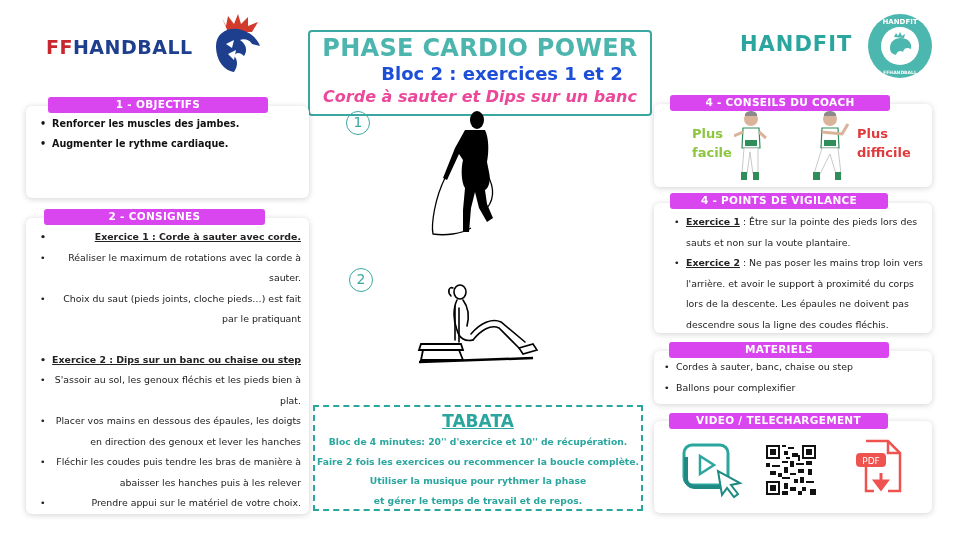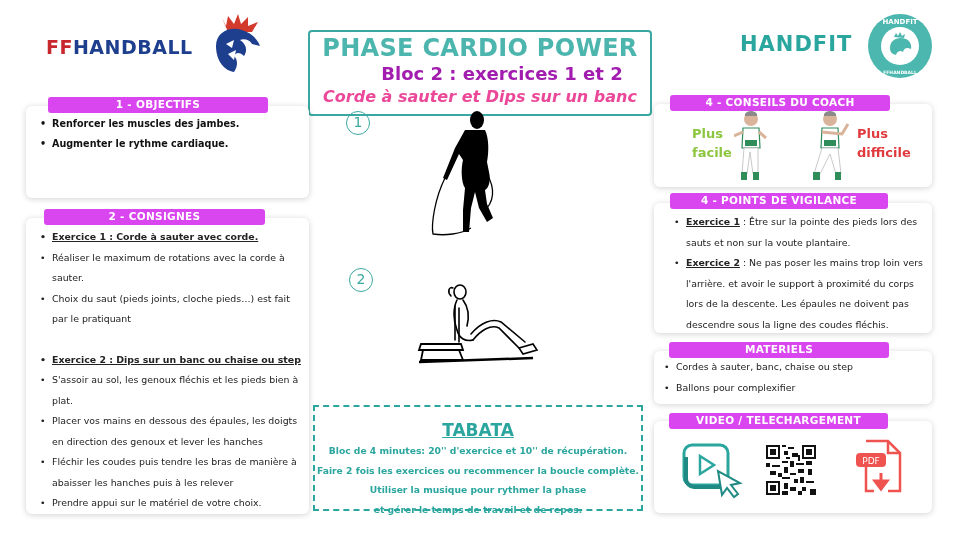--- a/index.html
+++ b/index.html
@@ -13,21 +13,21 @@
   .ff-logo .ff { color: #c8282d; }
   .ff-logo .hb { color: #1e3f8e; }
   .rooster { left: 208px; top: 12px; width: 56px; height: 64px; }
 
   .handfit-text { left: 740px; top: 32px; font-weight: bold; font-size: 21px; color: #2aa69e; letter-spacing: 1px; }
   .handfit-badge { left: 866px; top: 12px; width: 68px; height: 68px; }
 
   
   .title-box { left: 308px; top: 14px; width: 344px; height: 86px; border: 2px solid #3aa8a0; border-radius: 4px; text-align: center; margin-top: 16px; }
   .title-main { font-weight: bold; font-size: 24px; color: #4cb5ad; line-height: 28px; margin-top: 2px; letter-spacing: 0.3px; white-space: nowrap; }
-  .title-sub { font-weight: bold; font-size: 18px; color: #a21caf; line-height: 24px; padding-left: 44px; }
+  .title-sub { font-weight: bold; font-size: 18px; color: #1d4ed8; line-height: 24px; padding-left: 44px; }
   .title-sub2 { font-weight: bold; font-style: italic; font-size: 16px; color: #ec4899; line-height: 22px; }
 
   
   .panel { background: #fff; border-radius: 6px; box-shadow: 0 1px 6px rgba(0,0,0,0.18); }
   .pill { background: #d946ef; color: #fff; font-weight: bold; font-size: 10.5px; text-align: center; height: 16px; line-height: 14px; border-radius: 3px; letter-spacing: 0.3px; }
 
   ul.bul { list-style: none; }
   ul.bul li { position: relative; padding-left: 12px; }
   ul.bul li::before { content: "•"; position: absolute; left: 0; top: 0; }
 
@@ -36,21 +36,21 @@
   .cons-list .ex { font-weight: bold; text-decoration: underline; }
   .cons-list .gap { height: 20px; }
 
   .vig-list { font-size: 9.4px; line-height: 20.5px; color: #222; }
   .vig-list .exl { font-weight: bold; text-decoration: underline; }
 
   .mat-list { font-size: 9.4px; line-height: 20.5px; color: #222; }
 
   
   .tabata { left: 313px; top: 405px; width: 330px; height: 106px; border: 2px dashed #2aa69e; text-align: center; }
-  .tabata-title { font-weight: bold; font-size: 17px; color: #2aa69e; text-decoration: underline; margin-top: 12px; line-height: 22px; }
+  .tabata-title { font-weight: bold; font-size: 17px; color: #2aa69e; text-decoration: underline; margin-top: 3px; line-height: 22px; }
   .tabata-line { font-weight: bold; font-size: 9.2px; color: #2aa69e; line-height: 19.5px; white-space: nowrap; }
 
   .num-circle { width: 24px; height: 24px; border: 1.5px solid #3aa8a0; border-radius: 50%; color: #3aa8a0; font-size: 14px; text-align: center; line-height: 21px; }
 
   .easy { color: #8cc63f; font-weight: bold; font-size: 13px; line-height: 19px; }
   .hard { color: #e03a3e; font-weight: bold; font-size: 13px; line-height: 19px; }
 </style>
 </head>
 <body>
 
@@ -80,21 +80,21 @@
 </div>
 
 <div class="abs panel" style="left:26px; top:106px; width:283px; height:92px;">
   <ul class="bul obj-list" style="padding:8px 8px 0 14px;">
     <li>Renforcer les muscles des jambes.</li>
     <li>Augmenter le rythme cardiaque.</li>
   </ul>
 </div>
 <div class="abs pill" style="left:48px; top:97px; width:220px;">1 - OBJECTIFS</div>
 
-<div class="abs panel" style="left:26px; top:218px; width:283px; height:296px;">
+<div class="abs panel" style="left:26px; top:218px; width:283px; height:296px;text-align:right;">
   <ul class="bul cons-list" style="padding:9px 8px 0 14px;">
     <li class="ex">Exercice 1 : Corde à sauter avec corde.</li>
     <li>Réaliser le maximum de rotations avec la corde à sauter.</li>
     <li>Choix du saut (pieds joints, cloche pieds…) est fait par le pratiquant</li>
     <div class="gap"></div>
     <li class="ex">Exercice 2 : Dips sur un banc ou chaise ou step</li>
     <li>S'assoir au sol, les genoux fléchis et les pieds bien à plat.</li>
     <li>Placer vos mains en dessous des épaules, les doigts en direction des genoux et lever les hanches</li>
     <li>Fléchir les coudes puis tendre les bras de manière à abaisser les hanches puis à les relever</li>
     <li>Prendre appui sur le matériel de votre choix.</li>

